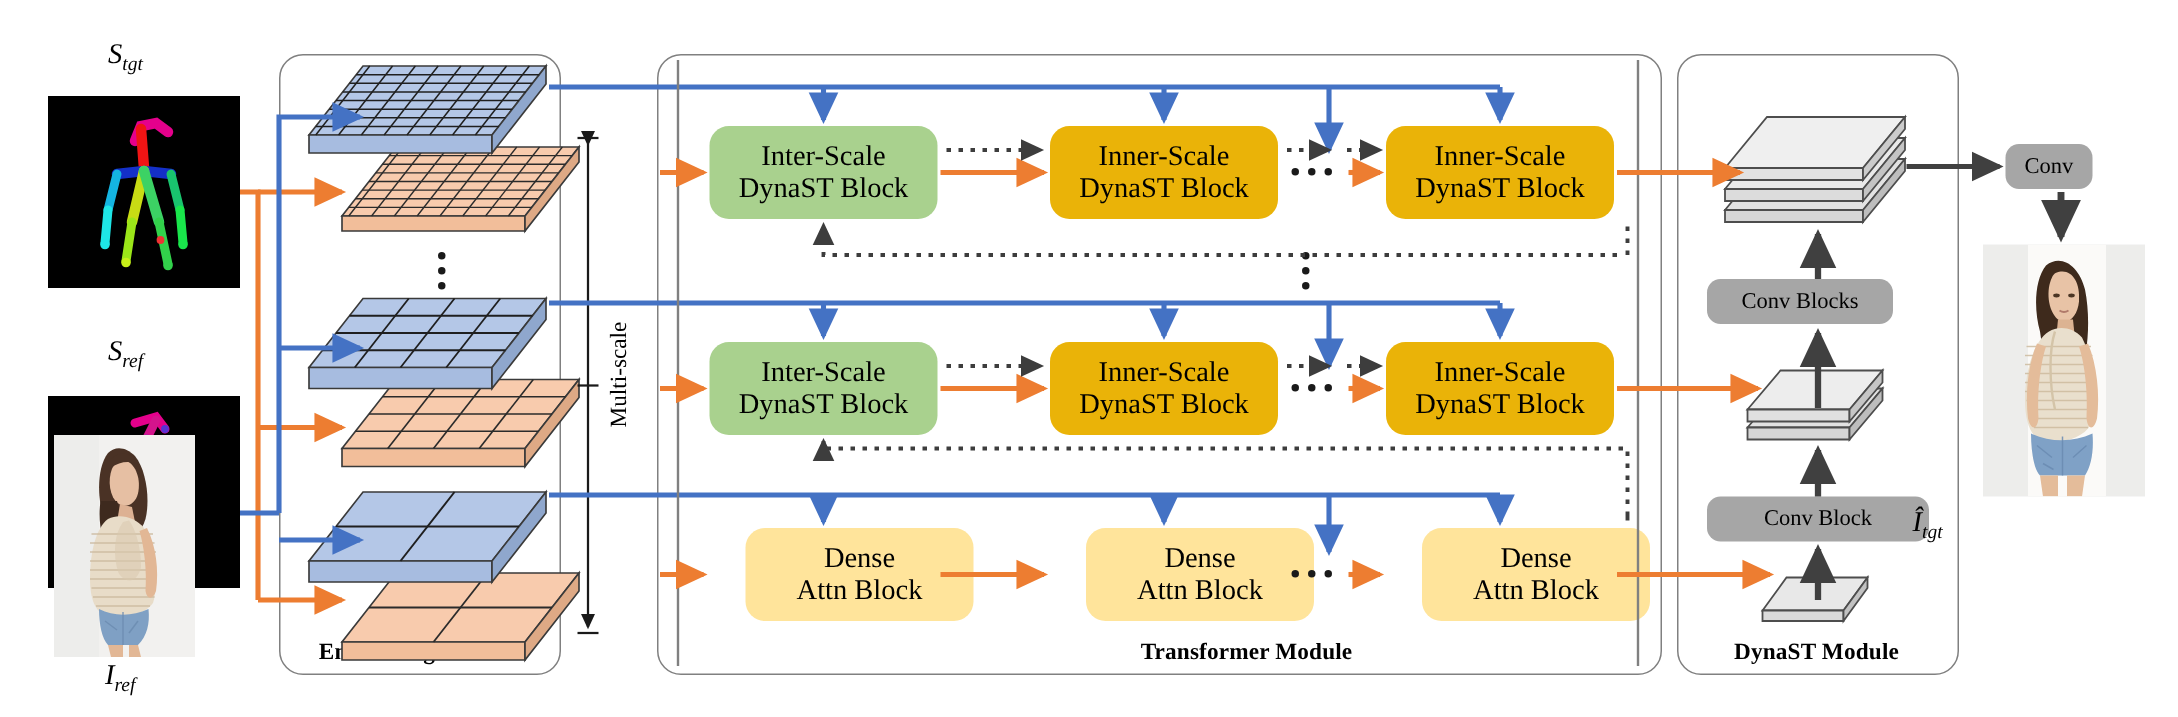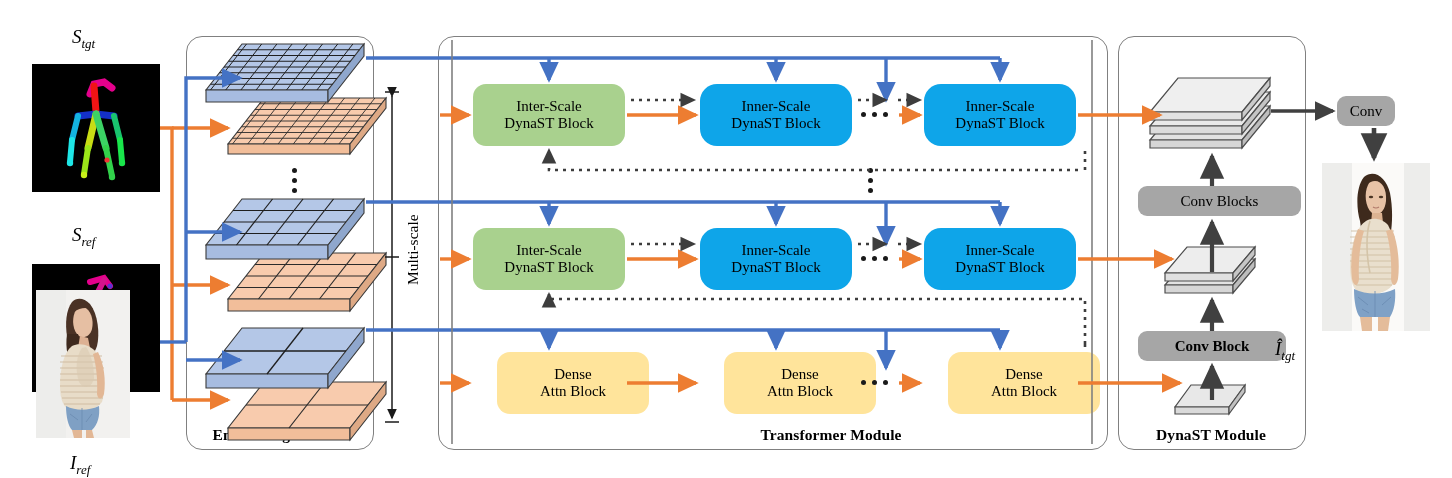--- a/index.html
+++ b/index.html
@@ -8,25 +8,25 @@
   .stage{position:absolute;left:0;top:0;width:1452px;height:478px;padding-left:12px;}
   svg.layer{position:absolute;left:0;top:0;width:1452px;height:478px;pointer-events:none;}
 
   
   .frame{position:absolute;border:1.6px solid #808080;border-radius:16px;background:transparent;}
   .frame-label{position:absolute;font-weight:bold;font-size:15.5px;text-align:center;
                letter-spacing:.1px;white-space:nowrap;}
 
   
   .tblock{position:absolute;border-radius:13px;display:flex;flex-direction:column;
-          align-items:center;justify-content:center;font-size:15px;line-height:1.12;
+          align-items:center;justify-content:center;font-size:19px;line-height:1.12;
           text-align:center;white-space:nowrap;}
   .tblock span{display:block;}
   .blk-green{background:#A9D18E;}
-  .blk-blue{background:#0ea5e9;border-radius:17px;}
+  .blk-blue{background:#eab308;}
   .blk-yellow{background:#FFE49B;margin-left:24px;}
 
   
   .pill{position:absolute;background:#A6A6A6;border-radius:9px;display:flex;
         align-items:center;justify-content:center;font-size:15px;white-space:nowrap;}
 
   
   .dots-h{position:absolute;display:flex;gap:6px;align-items:center;}
   .dots-h i{width:5px;height:5px;border-radius:50%;background:#1a1a1a;display:block;}
   .dots-v{position:absolute;display:flex;flex-direction:column;gap:5px;align-items:center;}
@@ -125,21 +125,21 @@
       <g stroke="#6B8BB0" stroke-width="1" opacity=".8">
         <path d="M46 118 V140"></path>
           <path d="M34 124 L42 130"></path>
           <path d="M56 124 L50 132"></path>
       </g>
 
       <path d="M36 140 L38 148 L46 148 L46 140 Z" fill="#E2B795"></path>
       <path d="M50 140 L50 148 L58 148 L56 140 Z" fill="#E2B795"></path>
     </svg>
   </div>
-  <div class="mathlabel" style="left:70px;top:440px;margin-top:12px;">
+  <div class="mathlabel" style="left:70px;top:440px;">
     <span>I</span><sub>ref</sub>
   </div>
 
   <div class="frame" style="left:186px;top:36px;width:186px;height:412px;"></div>
   <div class="frame-label" style="left:186px;top:426px;width:186px;">Embedding Module</div>
 
   <div class="frame" style="left:438px;top:36px;width:668px;height:412px;"></div>
   <div class="frame-label" style="left:438px;top:426px;width:786px;">Transformer Module</div>
 
   <div class="frame" style="left:1118px;top:36px;width:186px;height:412px;"></div>
@@ -337,22 +337,22 @@
       <polygon points="68,34 90,8 90,16 68,42" fill="#C6C6C6" stroke="#4d4d4d" stroke-width="1.2"></polygon>
     </g>
 
     <g transform="translate(1175,385)">
       <polygon points="16,0 70,0 54,22 0,22" fill="#E8E8E8" stroke="#4d4d4d" stroke-width="1.2"></polygon>
       <polygon points="0,22 54,22 54,29 0,29" fill="#DADADA" stroke="#4d4d4d" stroke-width="1.2"></polygon>
       <polygon points="54,22 70,0 70,7 54,29" fill="#C2C2C2" stroke="#4d4d4d" stroke-width="1.2"></polygon>
     </g>
   </svg>
 
-  <div class="pill" style="left:1138px;top:186px;width:163px;height:30px;">Conv Blocks</div>
-  <div class="pill" style="left:1138px;top:331px;width:148px;height:30px;font-weight:bold;">Conv Block</div>
+  <div class="pill" style="left:1138px;top:186px;width:124px;height:30px;">Conv Blocks</div>
+  <div class="pill" style="left:1138px;top:331px;width:148px;height:30px;">Conv Block</div>
   <div class="pill" style="left:1337px;top:96px;width:58px;height:30px;">Conv</div>
 
   <div class="photo" style="left:1322px;top:163px;width:108px;height:168px;">
     <svg width="108" height="168" viewBox="0 0 108 168">
       <rect x="0" y="0" width="108" height="168" fill="#EDEDEB"></rect>
       <rect x="30" y="0" width="52" height="168" fill="#FBFAF8"></rect>
 
       <path d="M42 14 C34 24 34 44 38 58 C40 72 42 86 46 96 C52 100 60 98 64 90 C70 74 72 50 68 30 C64 14 52 6 42 14 Z" fill="#3E2A1C"></path>
 
       <path d="M46 22 C42 30 43 44 50 50 C57 54 63 48 64 38 C65 26 60 18 53 18 C50 18 47 19 46 22 Z" fill="#E8C3A6"></path>

